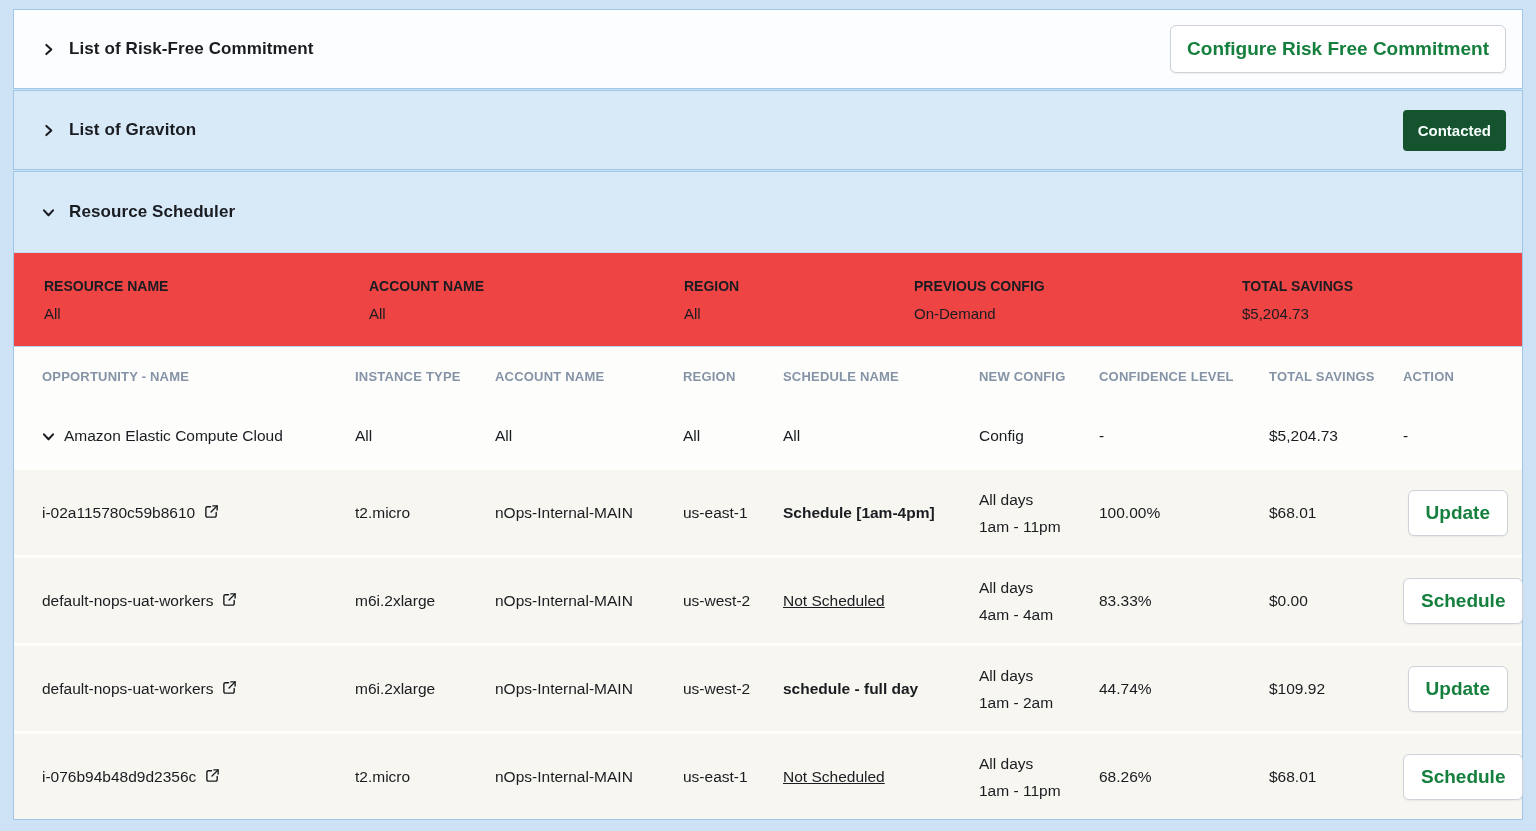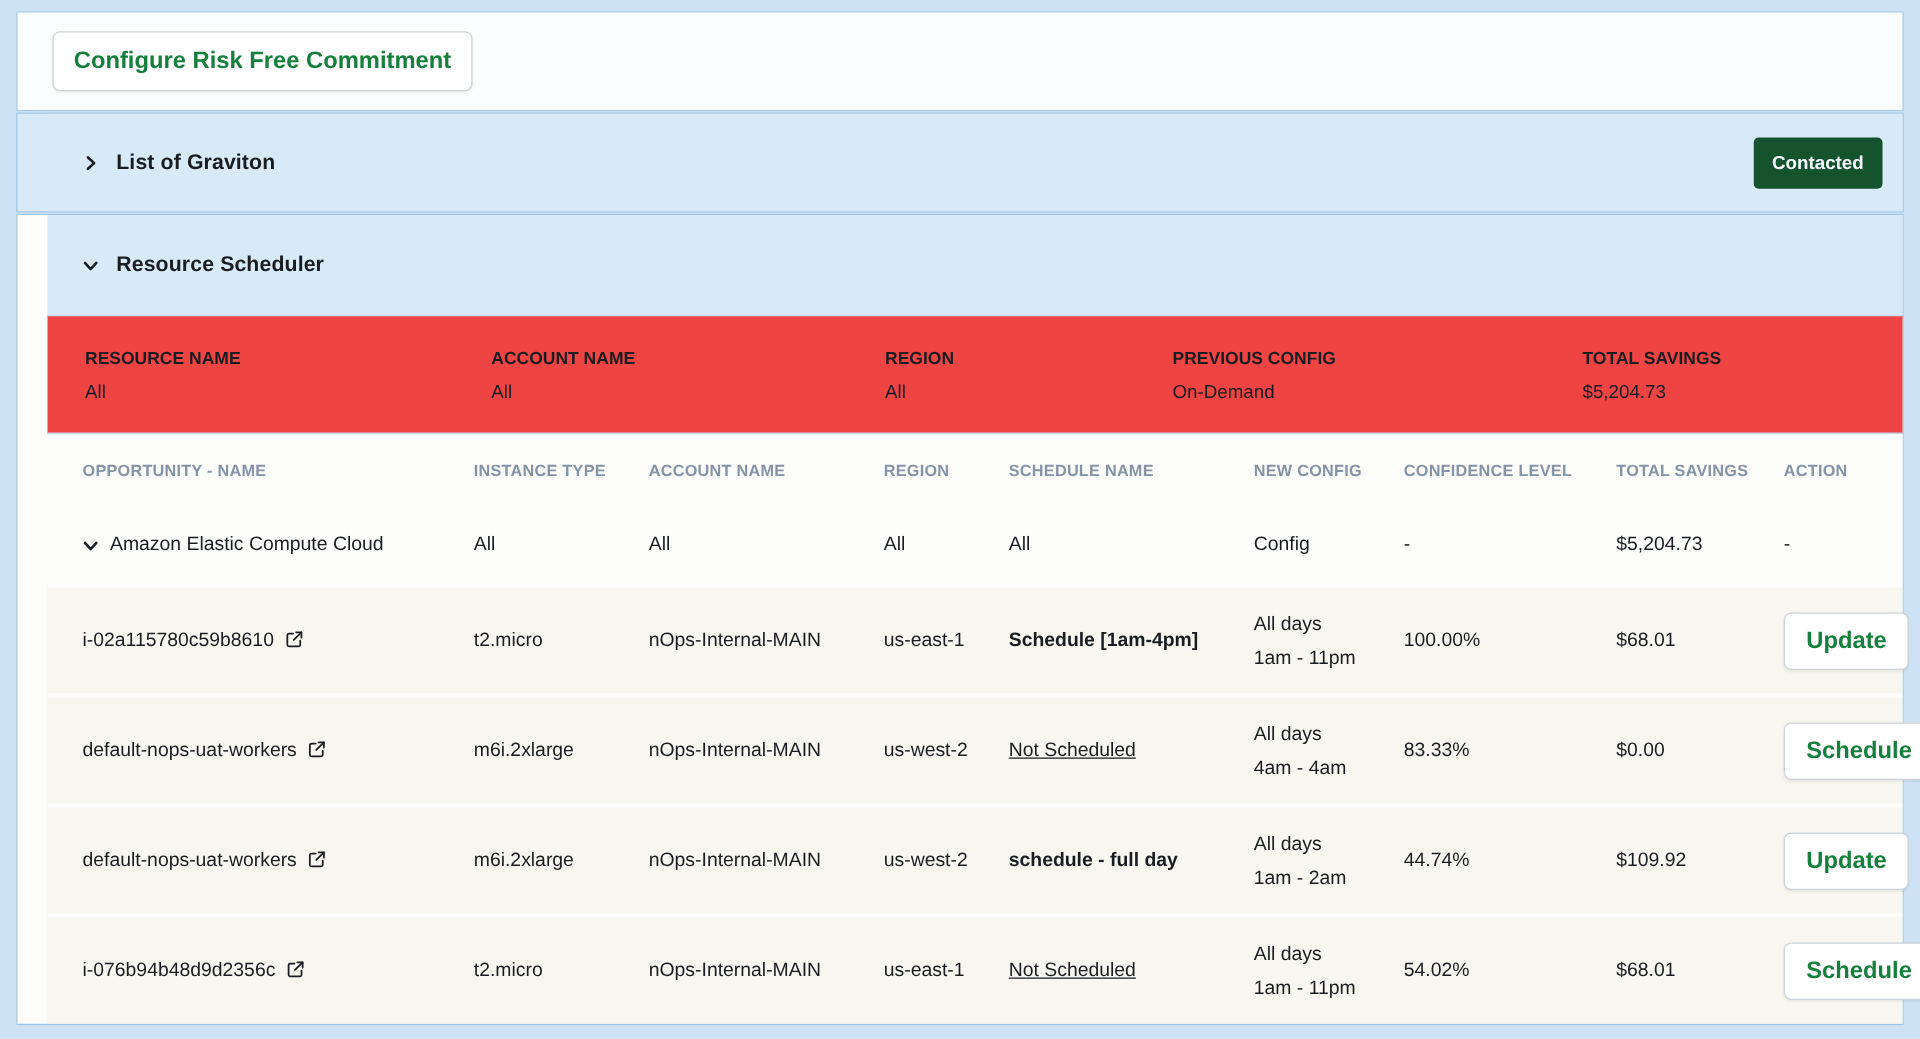--- a/index.html
+++ b/index.html
@@ -6,21 +6,21 @@
   html, body { width: 1536px; height: 831px; overflow: hidden; }
   body {
     margin: 0;
     background: #cde2f4;
     font-family: "Liberation Sans", sans-serif;
     color: #191c20;
   }
   .page { padding: 9px 13px 0; }
 
   .panel { border: 1px solid #9fc6e6; background: #d8e9f8; }
-  .panel + .panel { margin-top: 1px; padding-left: 24px; }
+  .panel + .panel { margin-top: 1px; }
 
   .panel-head {
     display: flex; align-items: center; height: 78px;
     padding: 0 16px 0 28px;
   }
   .panel-risk-free { background: #fbfdff; }
   .panel-graviton .panel-head, .panel-scheduler .panel-head { background: #d8e9f8; }
   .panel-scheduler { background: #fdfdfc; }
   .panel-scheduler .panel-head { height: 80px; }
 
@@ -75,20 +75,28 @@
   .action-cell { justify-self: end; }
   .row-btn { padding: 11px 17px; font-weight: 700; min-width: 90px; }
 </style>
 </head>
 <body>
 
 <div class="page">
 
   <div class="panel panel-risk-free">
     <div class="panel-head">
+      <div class="head-left">
+        <span class="chev">
+          <svg width="13" height="13" viewBox="0 0 12 12" fill="none" stroke="#191c20" stroke-width="1.9" stroke-linecap="round" stroke-linejoin="round">
+              <path d="M4 1.8l4.6 4.2L4 10.2"></path>
+            </svg>
+        </span>
+        <span class="sec-title">List of Risk-Free Commitment</span>
+      </div>
       <button class="btn">Configure Risk Free Commitment</button>
     </div>
   </div>
 
   <div class="panel panel-graviton">
     <div class="panel-head">
       <div class="head-left">
         <span class="chev">
           <svg width="13" height="13" viewBox="0 0 12 12" fill="none" stroke="#191c20" stroke-width="1.9" stroke-linecap="round" stroke-linejoin="round">
               <path d="M4 1.8l4.6 4.2L4 10.2"></path>
@@ -250,19 +258,19 @@
         </span>
       </div>
       <div class="cell">t2.micro</div>
       <div class="cell">nOps-Internal-MAIN</div>
       <div class="cell">us-east-1</div>
       <div class="cell sched-link">Not Scheduled</div>
       <div class="cell cfg">
         <div>All days</div>
         <div>1am - 11pm</div>
       </div>
-      <div class="cell">54.02%</div>
+      <div class="cell">68.26%</div>
       <div class="cell">$68.01</div>
       <div class="action-cell"><button class="btn row-btn">Schedule</button></div>
     </div>
 
   </div>
 </div>
 
 </body></html>

